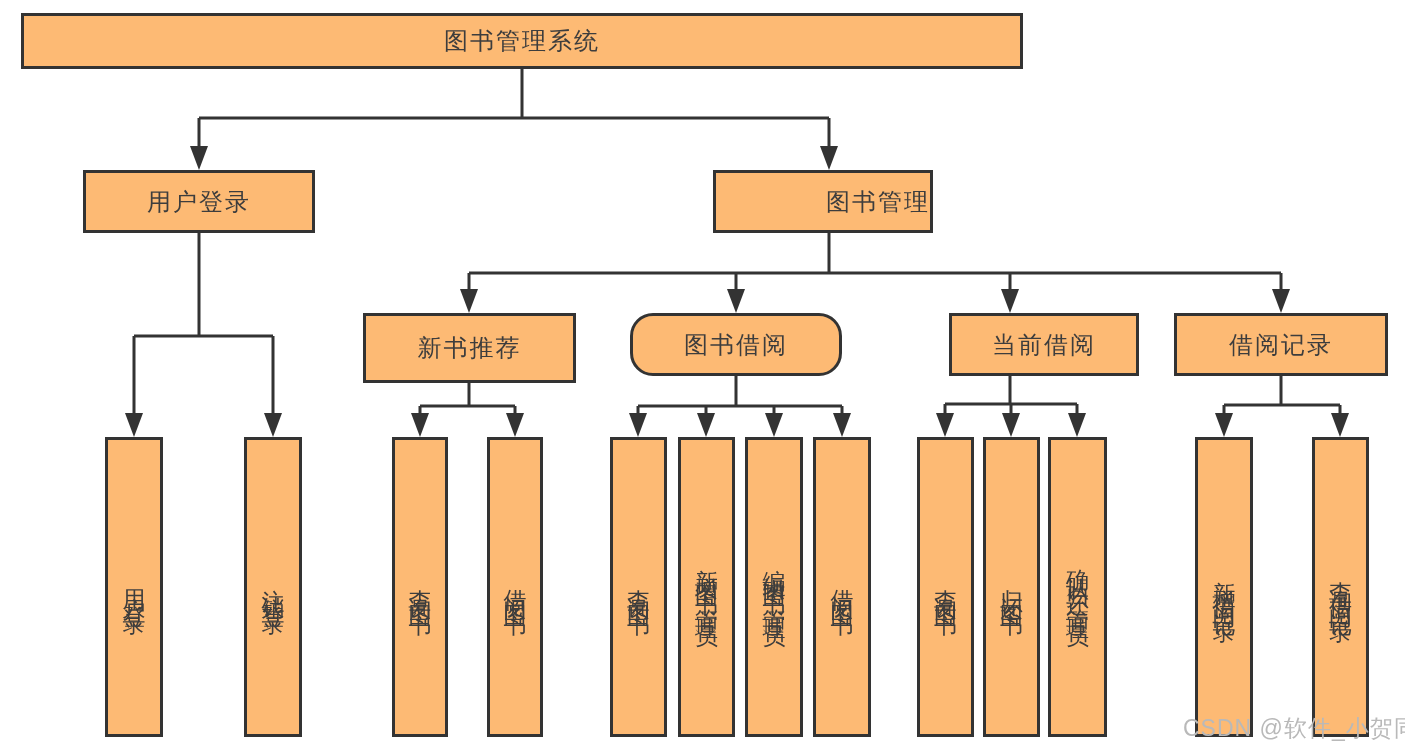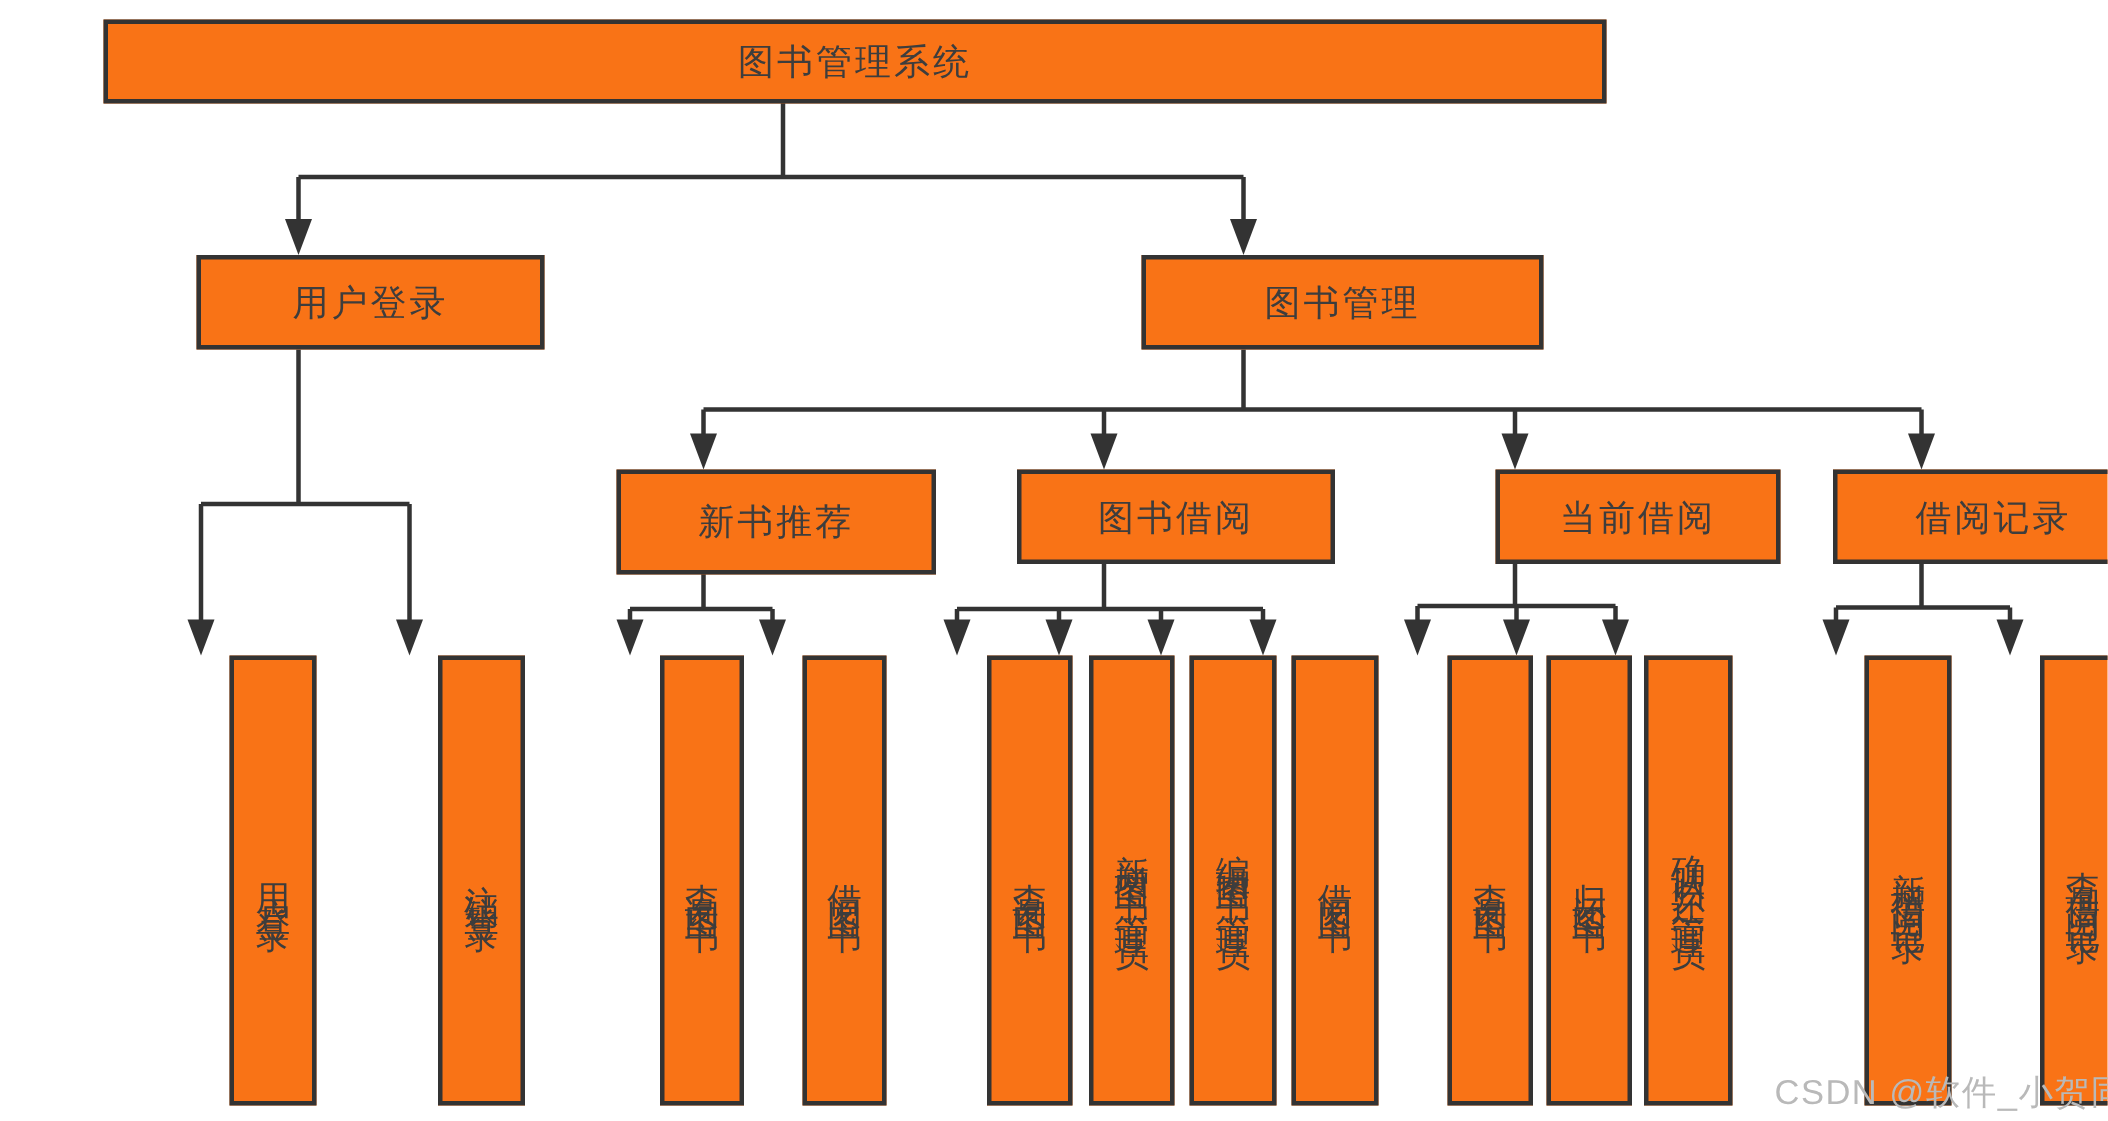--- a/index.html
+++ b/index.html
@@ -10,26 +10,25 @@
     overflow: hidden;
   }
   .stage {
     position: relative;
     width: 1405px; height: 747px;
     background: #ffffff;
   }
   .node {
     position: absolute;
     border: 3px solid #333333;
-    background: #f97316;
+    background: #fdba74;
     display: flex;
     align-items: center;
     justify-content: center;
     color: #3d3d3d;
-    margin-left: 48px;
   }
   .hnode span {
     font-size: 24px;
     letter-spacing: 2px;
     white-space: nowrap;
     color: #3d3d3d;
   }
   .vnode span {
     writing-mode: vertical-rl;
     text-orientation: mixed;
@@ -113,28 +112,28 @@
     </g>
   </svg>
 
   <div class="node hnode" style="left:21px; top:13px; width:1002px; height:56px;">
     <span>图书管理系统</span>
   </div>
 
   <div class="node hnode" style="left:83px; top:170px; width:232px; height:63px;">
     <span>用户登录</span>
   </div>
-  <div class="node hnode" style="left:713px; top:170px; width:268px; height:63px;">
+  <div class="node hnode" style="left:713px; top:170px; width:220px; height:63px;justify-content:flex-end;">
     <span>图书管理</span>
   </div>
 
   <div class="node hnode" style="left:363px; top:313px; width:213px; height:70px;">
     <span>新书推荐</span>
   </div>
-  <div class="node hnode" style="left:630px; top:313px; width:212px; height:63px;">
+  <div class="node hnode" style="left:630px; top:313px; width:212px; height:63px;border-radius:23px;">
     <span>图书借阅</span>
   </div>
   <div class="node hnode" style="left:949px; top:313px; width:190px; height:63px;">
     <span>当前借阅</span>
   </div>
   <div class="node hnode" style="left:1174px; top:313px; width:214px; height:63px;">
     <span>借阅记录</span>
   </div>
 
   <div class="node vnode" style="left:105px; top:437px; width:58px; height:300px;">

